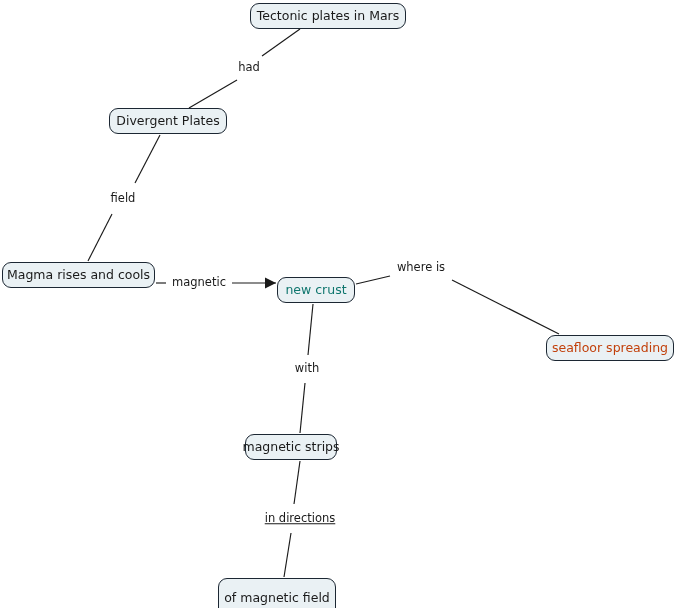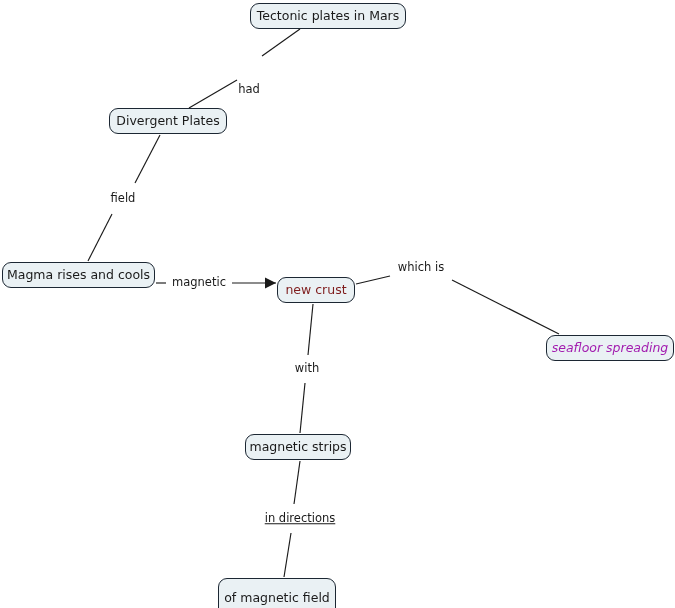--- a/index.html
+++ b/index.html
@@ -62,40 +62,40 @@
       <line x1="156" y1="283" x2="166" y2="283" stroke="#1a1a1a" stroke-width="1.15"></line>
       <line x1="232" y1="283" x2="276" y2="283" stroke="#1a1a1a" stroke-width="1.15"></line>
       <polygon points="265,277.5 276,283 265,288.5" fill="#1a1a1a"></polygon>
       <line x1="356" y1="284" x2="390" y2="276" stroke="#1a1a1a" stroke-width="1.15"></line>
       <line x1="452" y1="280" x2="559" y2="334" stroke="#1a1a1a" stroke-width="1.15"></line>
       <line x1="313" y1="304" x2="308" y2="355" stroke="#1a1a1a" stroke-width="1.15"></line>
       <line x1="305" y1="383" x2="300" y2="433" stroke="#1a1a1a" stroke-width="1.15"></line>
       <line x1="300" y1="461" x2="294" y2="504" stroke="#1a1a1a" stroke-width="1.15"></line>
       <line x1="291" y1="533" x2="284" y2="577" stroke="#1a1a1a" stroke-width="1.15"></line>
     </svg>
-<div class="edge-label" style="left: 249px; top: 68px; margin-top: 22px;">had</div>
+<div class="edge-label" style="left: 249px; top: 68px;">had</div>
     <div class="edge-label" style="left: 123px; top: 199px;">field</div>
     <div class="edge-label" style="left: 199px; top: 283px;">magnetic</div>
-    <div class="edge-label" style="left: 421px; top: 268px;">which is</div>
+    <div class="edge-label" style="left: 421px; top: 268px;">where is</div>
     <div class="edge-label" style="left: 307px; top: 369px;">with</div>
     <div class="edge-label" style="left: 300px; top: 519px; text-decoration: underline;">in directions</div>
     <div class="node" style="left: 250px; top: 3px; width: 156px; height: 26px; background: rgb(234, 241, 244); border-color: rgb(28, 39, 51); color: rgb(26, 26, 26);">
       <span>Tectonic plates in Mars</span>
     </div>
     <div class="node" style="left: 109px; top: 108px; width: 118px; height: 26px; background: rgb(234, 241, 244); border-color: rgb(28, 39, 51); color: rgb(26, 26, 26);">
       <span>Divergent Plates</span>
     </div>
     <div class="node" style="left: 2px; top: 262px; width: 153px; height: 26px; background: rgb(234, 241, 244); border-color: rgb(28, 39, 51); color: rgb(26, 26, 26);">
       <span>Magma rises and cools</span>
     </div>
-    <div class="node" style="left: 277px; top: 277px; width: 78px; height: 26px; background: rgb(234, 241, 244); border-color: rgb(28, 39, 51); color: #7f1d1d;">
+    <div class="node" style="left: 277px; top: 277px; width: 78px; height: 26px; background: rgb(234, 241, 244); border-color: rgb(28, 39, 51); color: #0f766e;">
       <span>new crust</span>
     </div>
-    <div class="node" style="left: 546px; top: 335px; width: 128px; height: 26px; background: rgb(234, 241, 244); border-color: rgb(28, 39, 51); color: #a21caf; font-style: italic;">
+    <div class="node" style="left: 546px; top: 335px; width: 128px; height: 26px; background: rgb(234, 241, 244); border-color: rgb(28, 39, 51); color: #c2410c;">
       <span>seafloor spreading</span>
     </div>
-    <div class="node" style="left: 245px; top: 434px; width: 106px; height: 26px; background: rgb(234, 241, 244); border-color: rgb(28, 39, 51); color: rgb(26, 26, 26);">
+    <div class="node" style="left: 245px; top: 434px; width: 92px; height: 26px; background: rgb(234, 241, 244); border-color: rgb(28, 39, 51); color: rgb(26, 26, 26);">
       <span>magnetic strips</span>
     </div>
     <div class="node" style="left: 218px; top: 578px; width: 118px; height: 40px; background: rgb(234, 241, 244); border-color: rgb(28, 39, 51); color: rgb(26, 26, 26);">
       <span>of magnetic field</span>
     </div>
   </div>
 
 </body></html>

